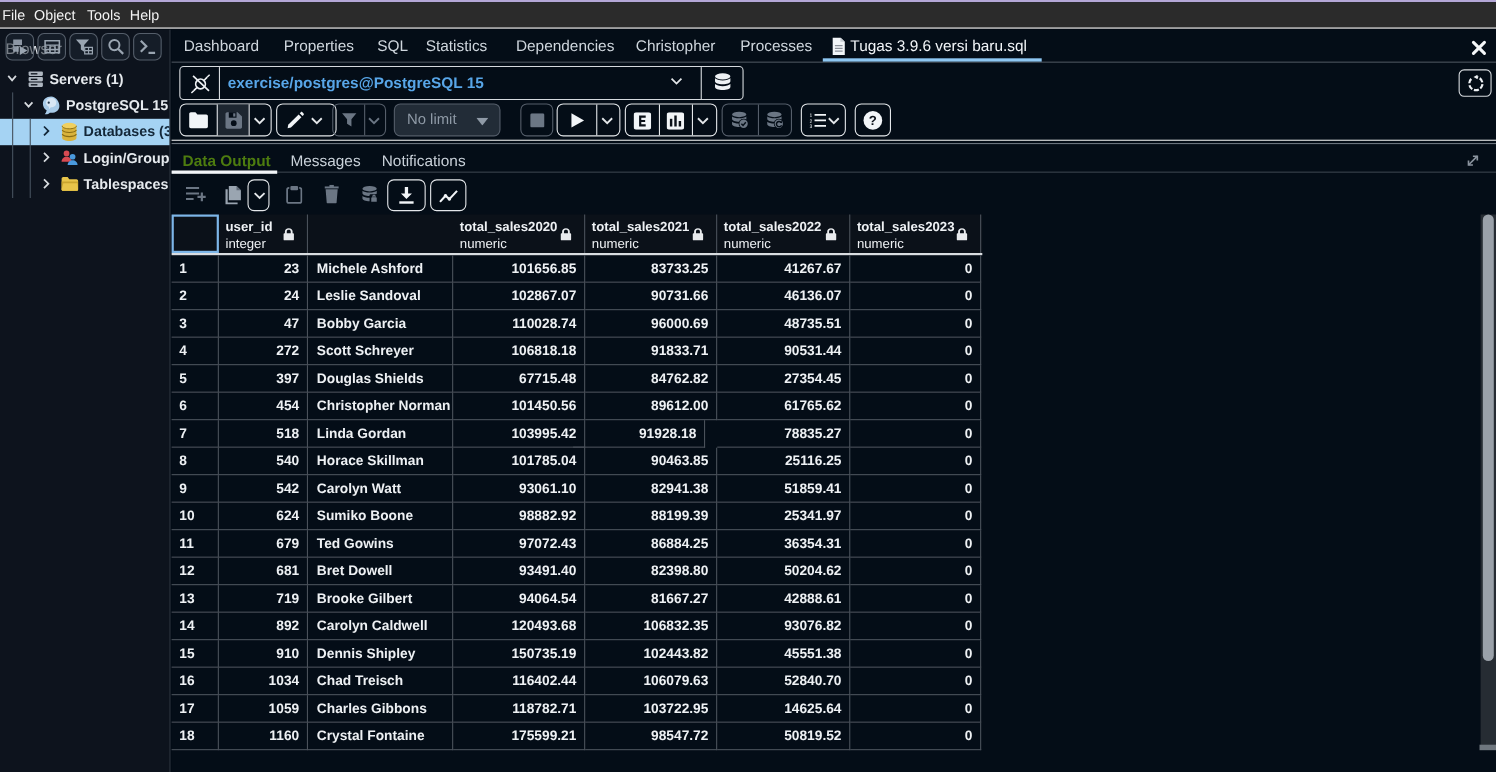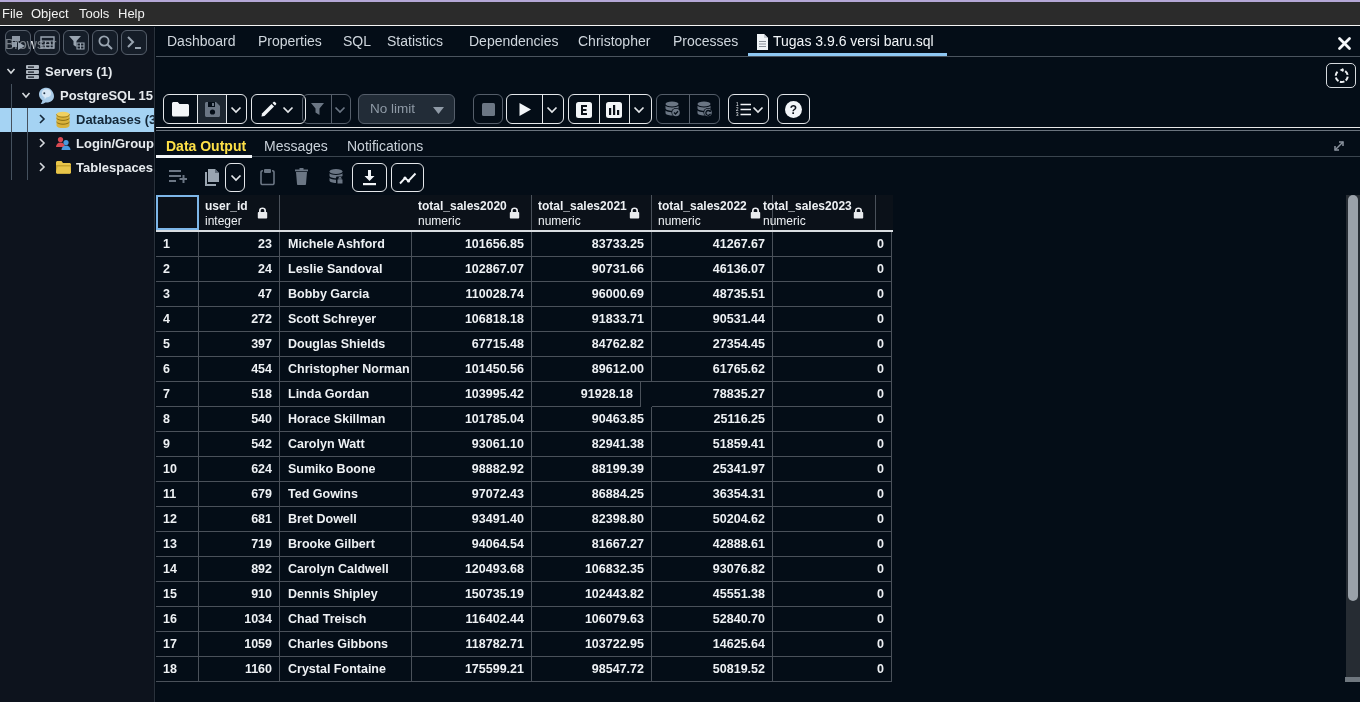--- a/index.html
+++ b/index.html
@@ -193,20 +193,45 @@
           <path d="M3 7.5h7M3 10h7M3 12.5h7"></path>
         </g>
       </svg>
 <span class="active" style="left:617px">Tugas 3.9.6 versi baru.sql</span>
 <svg id="closex" style="position:absolute;right:8px;top:9px" width="15" height="15" viewBox="0 0 15 15">
         <path stroke="#f5f7f9" stroke-width="2.8" stroke-linecap="round" d="M2.5 2.5l10 10M12.5 2.5l-10 10"></path>
       </svg>
 </div>
 <div id="underline"></div>
 
+<div id="connwrap">
+<div class="plug">
+        <svg style="position:absolute;left:8px;top:5px" width="21" height="20" viewBox="0 0 21 20">
+          <g fill="none" stroke="#eef1f4" stroke-width="1.6">
+            <path d="M7.2 7.2a4.4 4.4 0 0 1 6.2 0 4.4 4.4 0 0 1 0 6.2 4.4 4.4 0 0 1-6.2 0 4.4 4.4 0 0 1 0-6.2z"></path>
+            <path d="M4.2 16.4l3-3M13.4 7.2l3-3.1" stroke-width="1.5"></path>
+            <path d="M2 18.5l2.2-2.1M16.4 4.1l2.2-2.2" stroke-width="1.3"></path>
+          </g>
+          <path stroke="#eef1f4" stroke-width="1.5" d="M3.5 3l14.5 13.6" fill="none"></path>
+        </svg>
+      </div>
+<span id="conntext">exercise/postgres@PostgreSQL 15</span>
+<svg id="connchev" width="12" height="8" viewBox="0 0 12 8">
+        <path fill="none" stroke="#e4e7ea" stroke-width="1.6" d="M1.5 1.5L6 6l4.5-4.5"></path>
+      </svg>
+<div id="conndb">
+        <svg style="position:absolute;left:10px;top:5px" width="18" height="19" viewBox="0 0 18 19">
+          <g fill="#eef1f4">
+            <ellipse cx="9" cy="3.4" rx="7" ry="2.8"></ellipse>
+            <path d="M2 5.2c1.2 1.1 3.8 1.9 7 1.9s5.8-.8 7-1.9v2.6c0 1.5-3.1 2.8-7 2.8s-7-1.3-7-2.8z"></path>
+            <path d="M2 10.4c1.2 1.1 3.8 1.9 7 1.9s5.8-.8 7-1.9V13c0 1.5-3.1 2.8-7 2.8S2 14.5 2 13z"></path>
+          </g>
+        </svg>
+      </div>
+</div>
 <div id="refreshbtn">
       <svg style="position:absolute;left:7px;top:4px" width="16" height="16" viewBox="0 0 16 16">
         <path fill="none" stroke="#eef1f4" stroke-width="2" stroke-dasharray="4.5 1.6" d="M3.5 3.7A6 6 0 1 0 8 2"></path>
         <path fill="#eef1f4" d="M9.2 0L5.6 2l3.6 2z"></path>
       </svg>
     </div>
 
 <div class="tb w" style="left:7px;width:84px">
 <svg style="position:absolute;left:7px;top:6px" width="19" height="17" viewBox="0 0 19 17">
         <path fill="#f2f5f8" d="M1 2.5C1 1.7 1.7 1 2.5 1h4.2L8.5 3h8c.8 0 1.5.7 1.5 1.5V14c0 .8-.7 1.5-1.5 1.5h-14C1.7 15.5 1 14.8 1 14z"></path>
@@ -325,21 +350,21 @@
         <circle cx="9.5" cy="9.5" r="8.5" fill="#f2f5f8"></circle>
         <text x="9.5" y="14" text-anchor="middle" font-size="12" font-weight="bold" fill="#0b1119" font-family="sans-serif">?</text>
       </svg>
 </div>
 
 <div id="sep1"></div>
     <div id="sep2"></div>
 
 <div id="rtabs">
 <div id="rtabline"></div>
-      <span style="left:10px;font-weight:700;color:#fde047">Data Output</span>
+      <span style="left:10px;font-weight:700;color:#4d7c0f">Data Output</span>
 <span style="left:108px">Messages</span>
 <span style="left:191px">Notifications</span>
 <svg style="position:absolute;left:1176px;top:8px" width="14" height="14" viewBox="0 0 14 14">
         <g stroke="#8a939e" stroke-width="1.5" fill="none">
           <path d="M3 11L11 3"></path>
           <path d="M7 3h4v4M7 11H3V7"></path>
         </g>
       </svg>
 </div>
 <div id="runderline"></div>
@@ -426,21 +451,21 @@
             <path fill="#e8eaed" d="M2 5V3.5C2 1.8 3.3.6 5.5.6S9 1.8 9 3.5V5h.4c.5 0 .8.3.8.8v4.9c0 .5-.3.8-.8.8H1.6c-.5 0-.8-.3-.8-.8V5.8c0-.5.3-.8.8-.8H2zm1.7 0h3.6V3.5c0-1-.6-1.6-1.8-1.6s-1.8.6-1.8 1.6V5z"></path>
           </svg>
         </div>
 <div class="hc" style="left:496px;width:121px">
           <div class="hcn">total_sales2022</div>
           <div class="hct">numeric</div>
           <svg class="lk" width="11" height="12" viewBox="0 0 11 12">
             <path fill="#e8eaed" d="M2 5V3.5C2 1.8 3.3.6 5.5.6S9 1.8 9 3.5V5h.4c.5 0 .8.3.8.8v4.9c0 .5-.3.8-.8.8H1.6c-.5 0-.8-.3-.8-.8V5.8c0-.5.3-.8.8-.8H2zm1.7 0h3.6V3.5c0-1-.6-1.6-1.8-1.6s-1.8.6-1.8 1.6V5z"></path>
           </svg>
         </div>
-<div class="hc" style="left:601px;width:119px">
+<div class="hc" style="left:617px;width:119px">
           <div class="hcn">total_sales2023</div>
           <div class="hct">numeric</div>
           <svg class="lk" width="11" height="12" viewBox="0 0 11 12">
             <path fill="#e8eaed" d="M2 5V3.5C2 1.8 3.3.6 5.5.6S9 1.8 9 3.5V5h.4c.5 0 .8.3.8.8v4.9c0 .5-.3.8-.8.8H1.6c-.5 0-.8-.3-.8-.8V5.8c0-.5.3-.8.8-.8H2zm1.7 0h3.6V3.5c0-1-.6-1.6-1.8-1.6s-1.8.6-1.8 1.6V5z"></path>
           </svg>
         </div>
 </div>
 <div class="gr" style="top:37px">
 <div class="gc rn">1</div>
 <div class="gc num" style="left:43px;width:81px">23</div>

